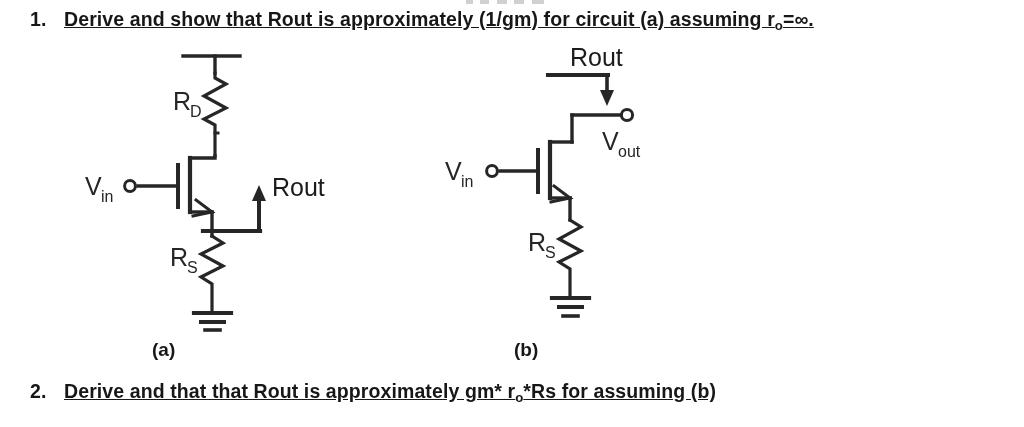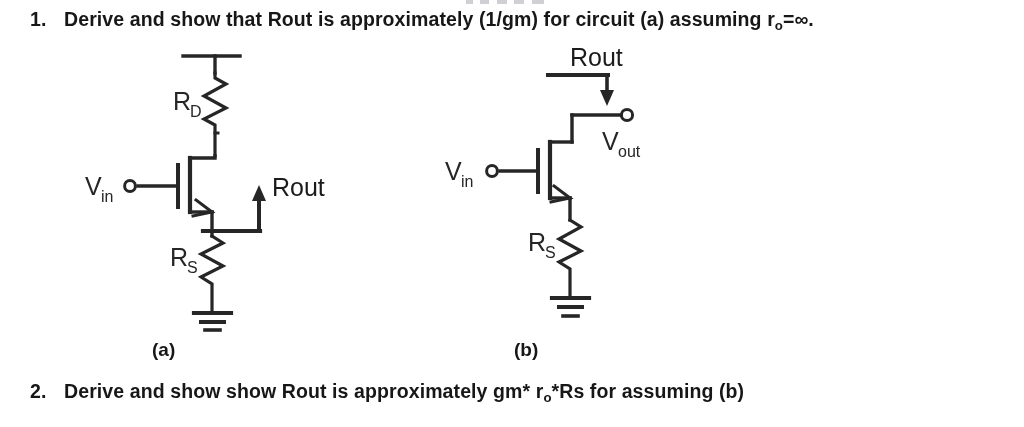--- a/index.html
+++ b/index.html
@@ -26,20 +26,21 @@
     color: #171717;
     letter-spacing: 0.1px;
     white-space: nowrap;
   }
   .problem-number {
     width: 34px;
     flex: 0 0 34px;
   }
   .problem-text {
     flex: 0 0 auto;
+    text-decoration: underline;
   }
   #problem-1 { left: 30px; top: 8px; }
   #problem-2 { left: 30px; top: 380px; }
 
   .sub {
     font-size: 0.68em;
     vertical-align: -0.28em;
     letter-spacing: 0;
   }
   .inf {
@@ -205,16 +206,16 @@
     <text class="lbl" x="108" y="211">R</text>
     <text class="lbl-sub" x="125" y="218">S</text>
   </svg>
 </div>
 
 <div class="figure-caption" id="caption-a">(a)</div>
 <div class="figure-caption" id="caption-b">(b)</div>
 
 <div class="problem-line" id="problem-2">
   <span class="problem-number">2.</span>
-  <span class="problem-text"><span>Derive and show show Rout is approximately gm* r</span><span class="sub">o</span><span>*Rs for assuming (b)</span></span>
+  <span class="problem-text"><span>Derive and that that Rout is approximately gm* r</span><span class="sub">o</span><span>*Rs for assuming (b)</span></span>
 </div>
 
 <div id="top-artifact"></div>
 
 </body></html>

